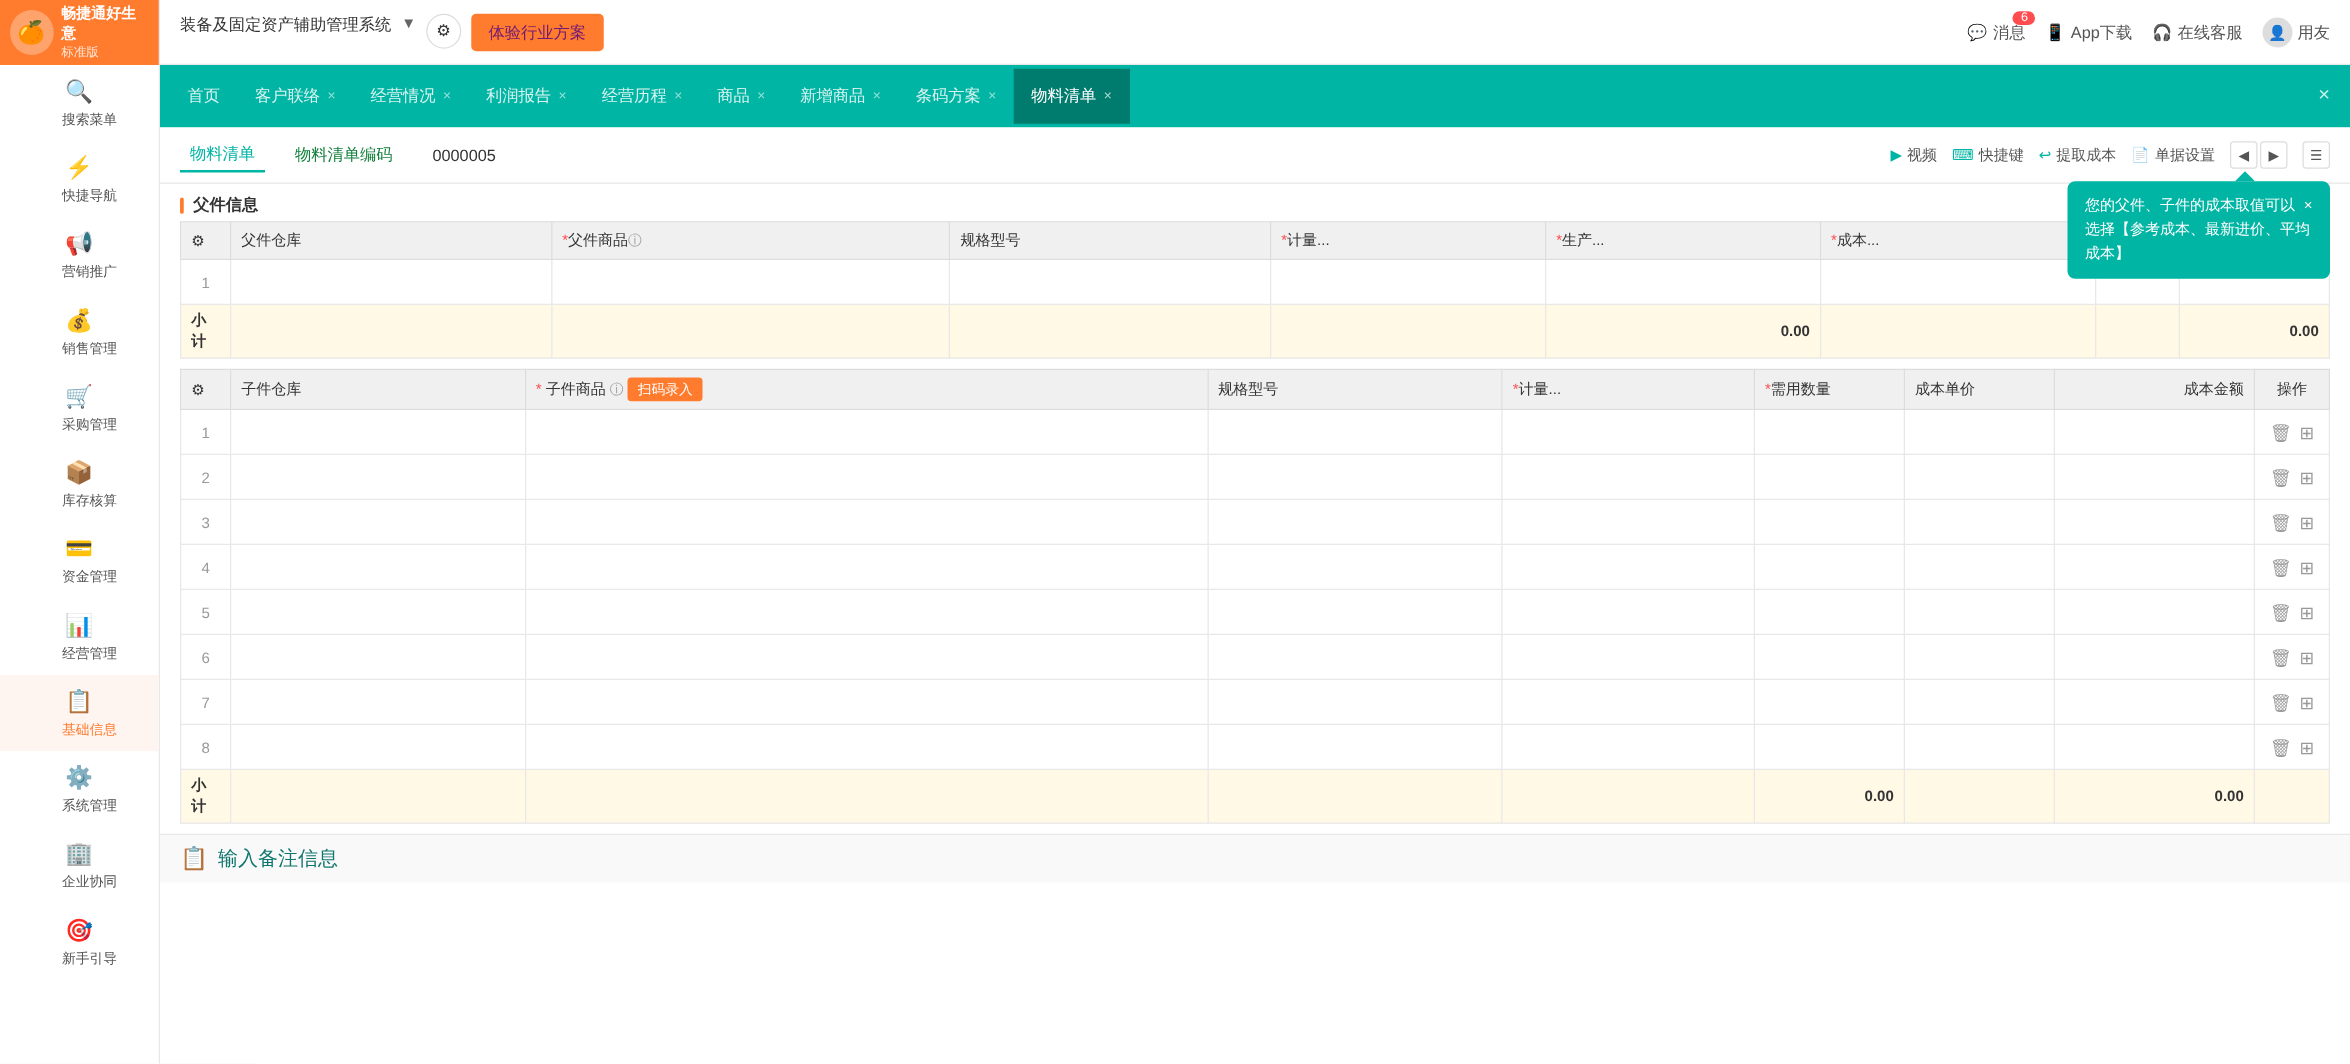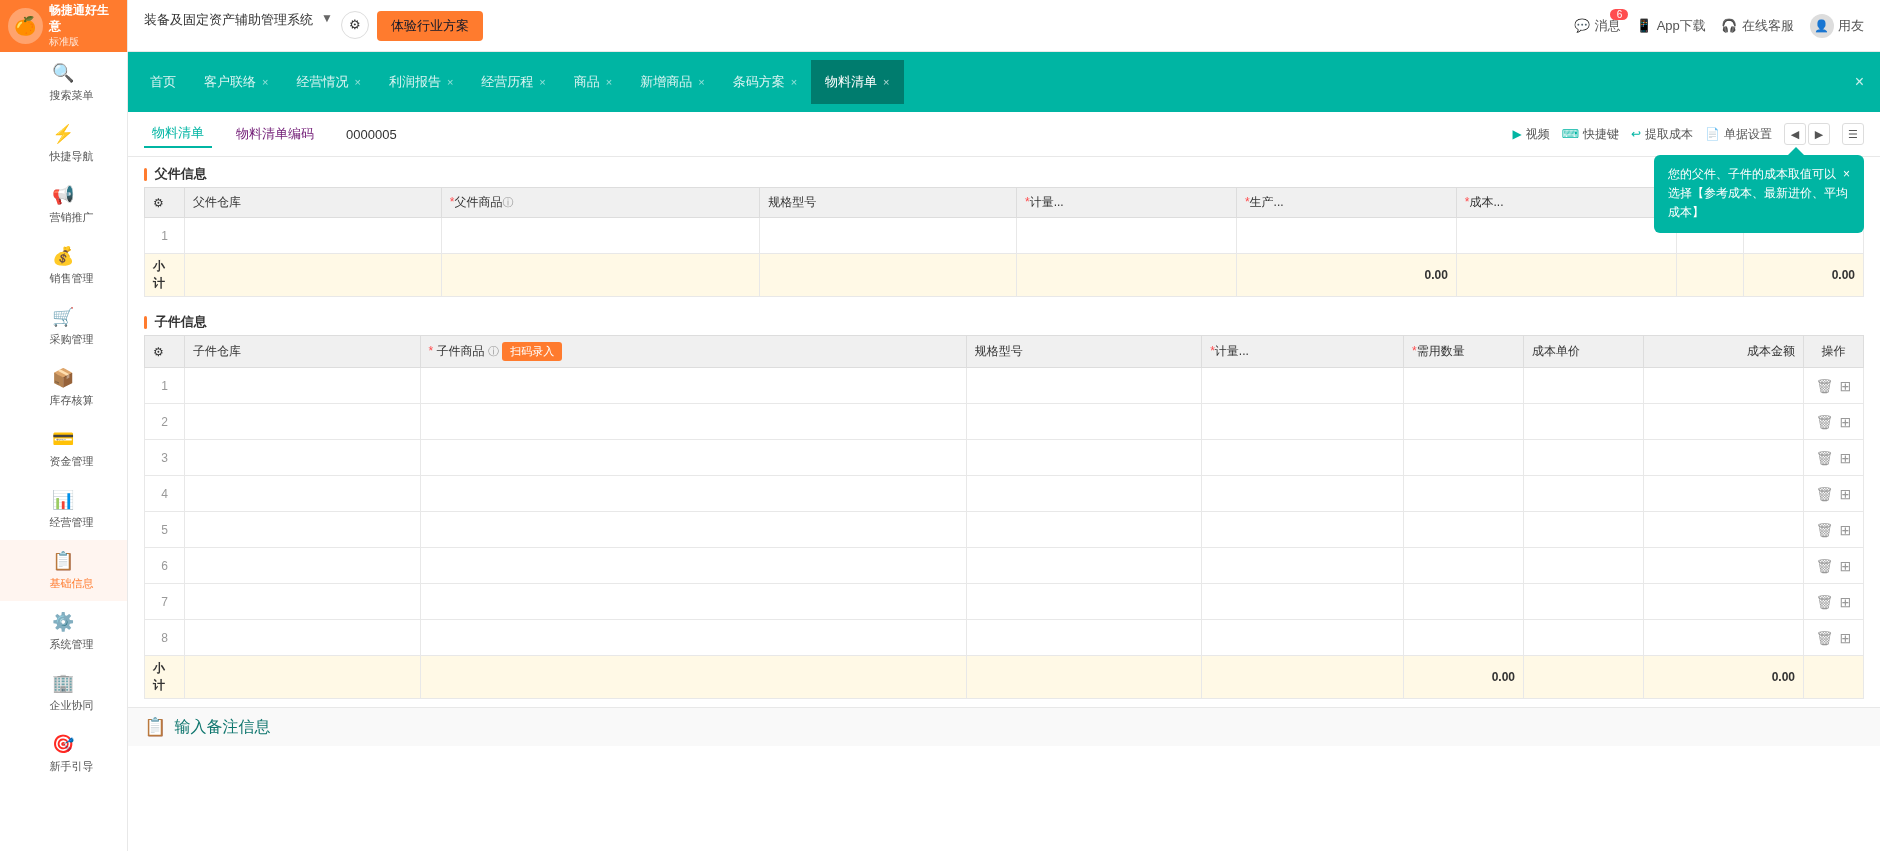--- a/index.html
+++ b/index.html
@@ -18,39 +18,39 @@
     .sidebar-item-label { font-size: 11px; margin-left: 16px; }
 
     
     .main { flex: 1; display: flex; flex-direction: column; overflow: hidden; }
 
     
     .top-header { height: 52px; background: #fff; display: flex; align-items: center; padding: 0 16px; border-bottom: 1px solid #e8e8e8; justify-content: space-between; }
     .top-header-left { display: flex; align-items: flex-start; gap: 8px; color: #333; font-size: 13px; }
     .system-title { font-size: 13px; color: #333; }
     .header-dropdown { font-size: 12px; color: #666; cursor: pointer; }
-    .experience-btn { background: #ff7b2e; color: #0f172a; border: none; padding: 6px 14px; border-radius: 4px; cursor: pointer; font-size: 13px; }
+    .experience-btn { background: #ff7b2e; color: #701a75; border: none; padding: 6px 14px; border-radius: 4px; cursor: pointer; font-size: 13px; }
     .top-header-right { display: flex; align-items: center; gap: 16px; color: #555; font-size: 13px; }
     .header-right-item { display: flex; align-items: center; gap: 4px; cursor: pointer; position: relative; }
     .badge { background: #ff4d4f; color: white; font-size: 10px; border-radius: 10px; padding: 0 5px; min-width: 18px; text-align: center; position: absolute; top: -8px; right: -8px; }
     .gear-btn { width: 28px; height: 28px; border-radius: 50%; border: 1px solid #ddd; display: flex; align-items: center; justify-content: center; cursor: pointer; }
 
     
-    .nav-tabs { background: #00b5a3; display: flex; align-items: center; height: 60px; padding: 0 8px; overflow: hidden; }
+    .nav-tabs { background: #00b5a3; display: flex; align-items: center; height: 50px; padding: 0 8px; overflow: hidden; }
     .nav-tab { color: rgba(255,255,255,0.85); padding: 0 14px; height: 44px; display: flex; align-items: center; cursor: pointer; font-size: 13px; white-space: nowrap; position: relative; }
     .nav-tab.active { background: #007c6e; color: white; }
     .nav-tab .close-icon { margin-left: 6px; font-size: 11px; opacity: 0.7; }
     .nav-close-all { color: rgba(255,255,255,0.8); margin-left: auto; cursor: pointer; font-size: 16px; padding: 0 8px; }
 
     
     .content { flex: 1; overflow-y: auto; background: #fff; display: flex; flex-direction: column; }
 
     
     .sub-header { display: flex; align-items: center; padding: 8px 16px; border-bottom: 1px solid #e8e8e8; gap: 16px; background: #fff; }
-    .sub-tab { font-size: 13px; color: #701a75; cursor: pointer; padding: 4px 8px; }
+    .sub-tab { font-size: 13px; color: #15803d; cursor: pointer; padding: 4px 8px; }
     .sub-tab.active { color: #00b5a3; border-bottom: 2px solid #00b5a3; }
     .sub-header-code { font-size: 13px; color: #333; margin-left: 8px; }
     .toolbar-item { display: flex; align-items: center; gap: 4px; font-size: 12px; color: #555; cursor: pointer; }
     .tooltip-box { position: absolute; right: 140px; top: 100%; background: #00b5a3; color: white; padding: 10px 14px; border-radius: 6px; font-size: 12px; line-height: 1.6; width: 200px; z-index: 100; }
     .tooltip-box::before { content: ''; position: absolute; top: -8px; right: 60px; border-width: 0 8px 8px 8px; border-style: solid; border-color: transparent transparent #00b5a3 transparent; }
     .tooltip-close { float: right; cursor: pointer; margin-left: 4px; }
     .section-title { font-size: 13px; font-weight: bold; color: #333; padding: 8px 0 4px 0; }
 
     
     .data-table { width: 100%; border-collapse: collapse; font-size: 12px; }
@@ -284,24 +284,20 @@
             <td style="text-align:right;">0.00</td>
             <td></td>
             <td></td>
             <td class="amount-value">0.00</td>
           </tr>
         </tbody>
       </table>
     </div>
 
     <div class="section-wrapper">
-      <div class="section-title">
-        <span style="display:inline-block;width:3px;height:13px;background:#ff7b2e;vertical-align:middle;margin-right:4px;border-radius:2px;"></span>
-        <span>子件信息</span>
-      </div>
       <table class="data-table">
         <thead>
           <tr>
             <th class="th-gear">⚙</th>
             <th><span>子件仓库</span></th>
             <th>
               <span class="required">*</span>
               <span>子件商品</span>
               <span class="info-icon">ⓘ</span>
               <button class="scan-btn">扫码录入</button>

